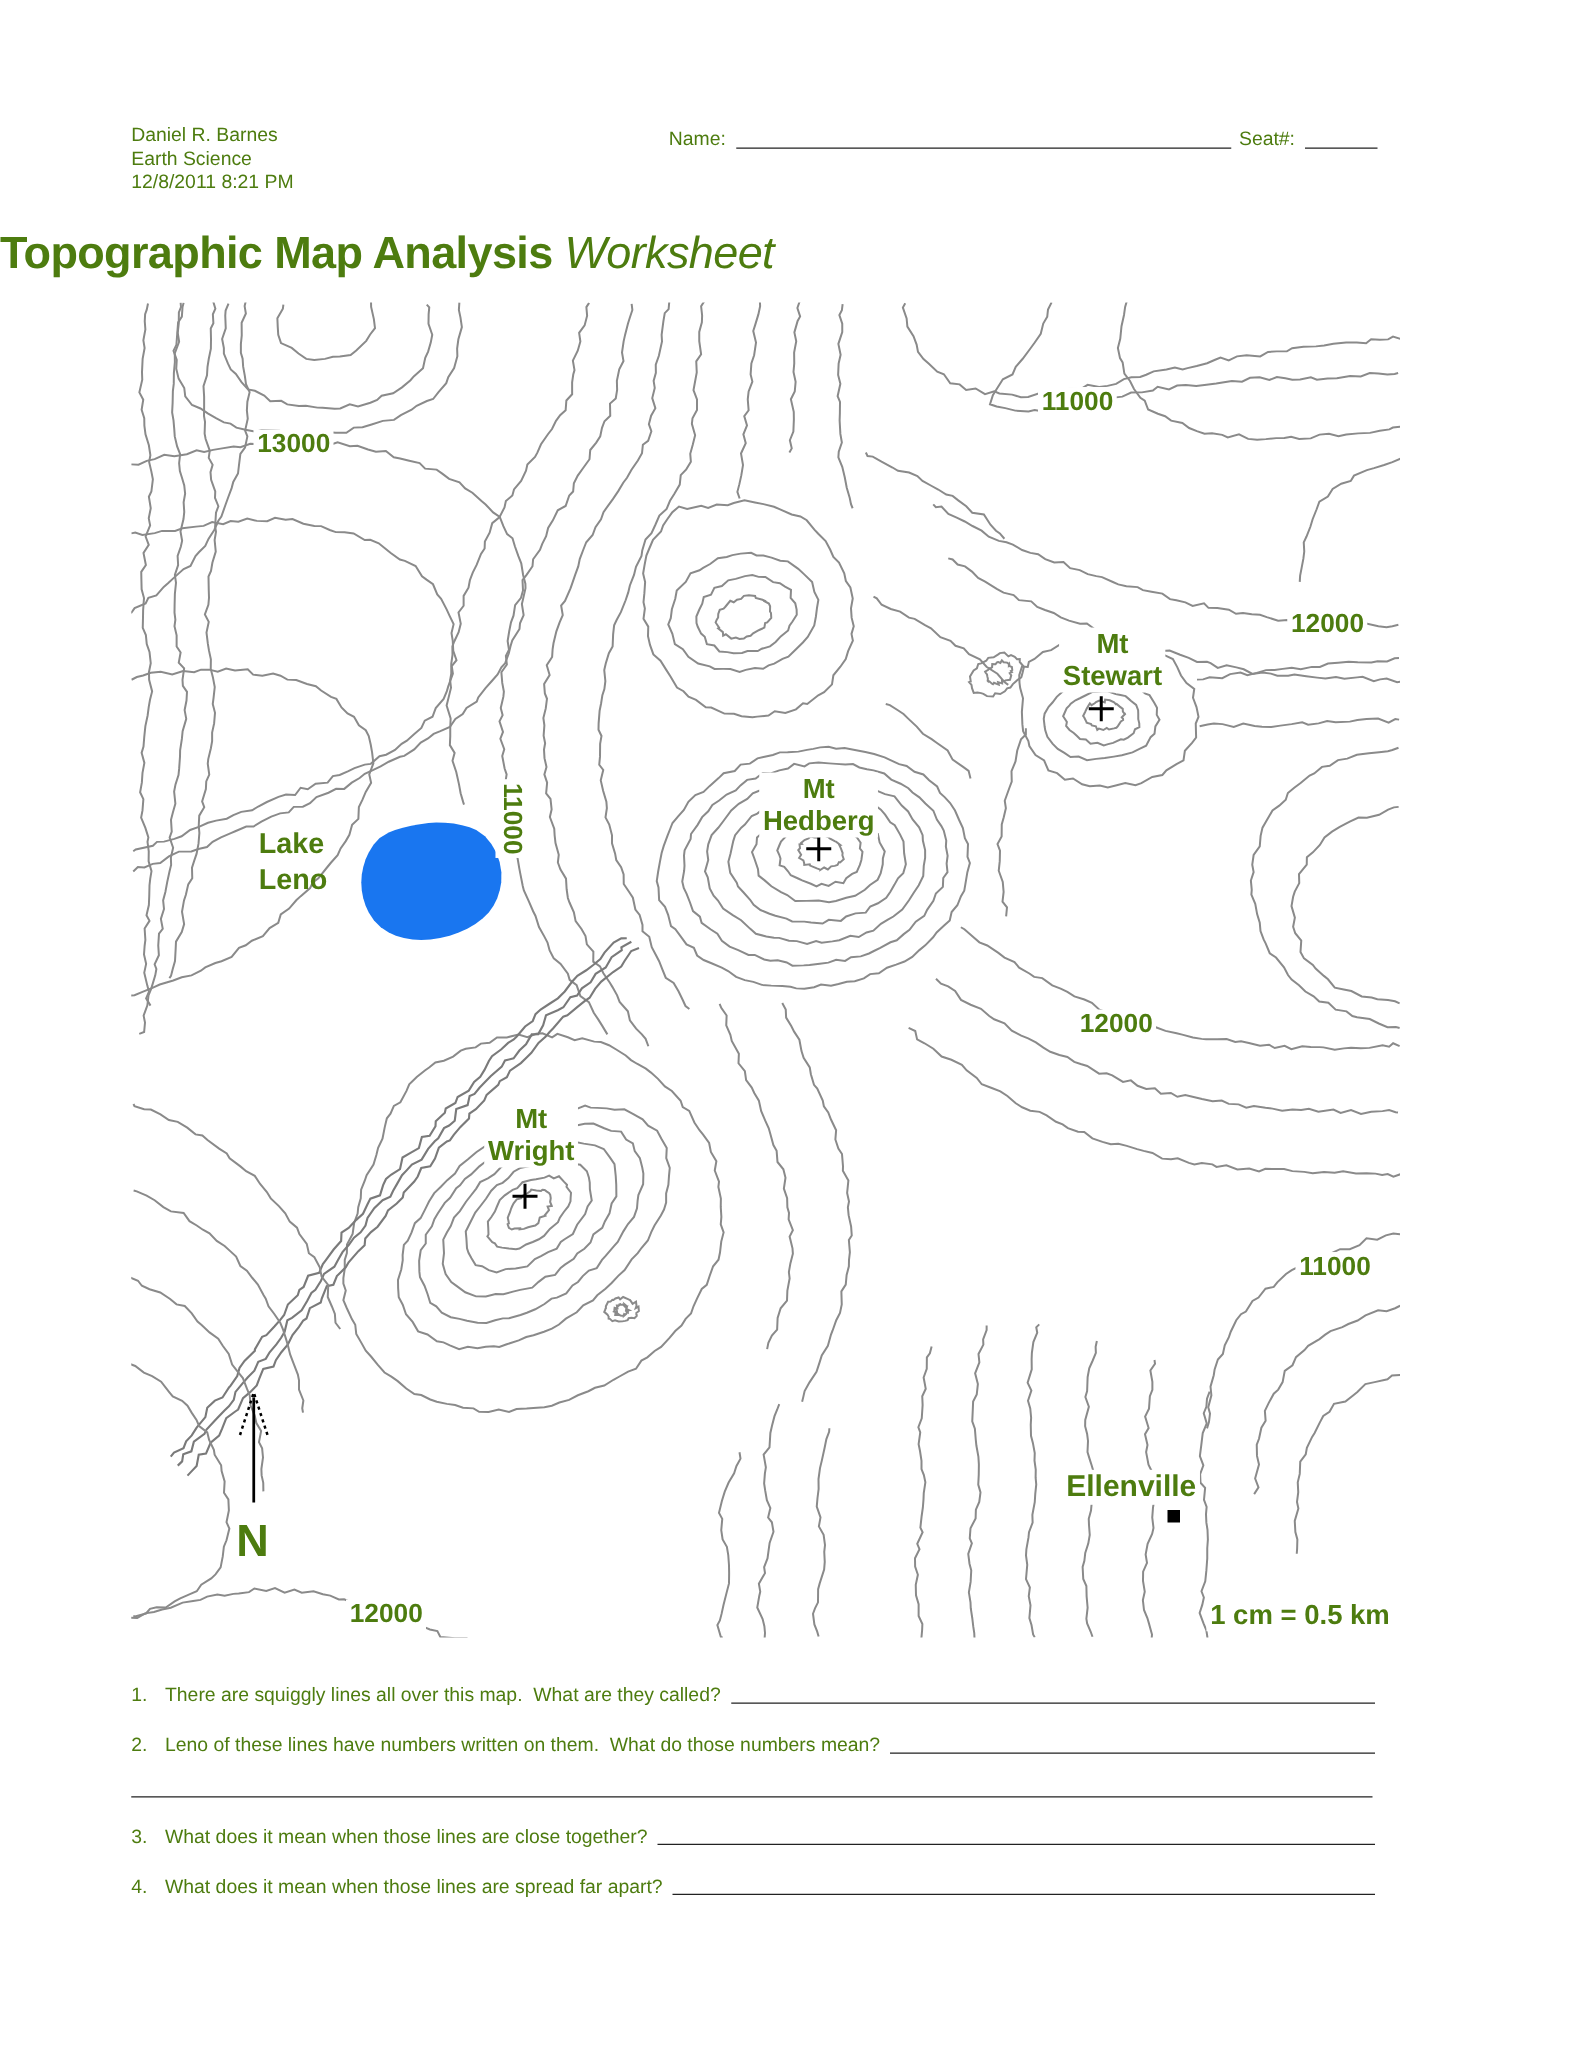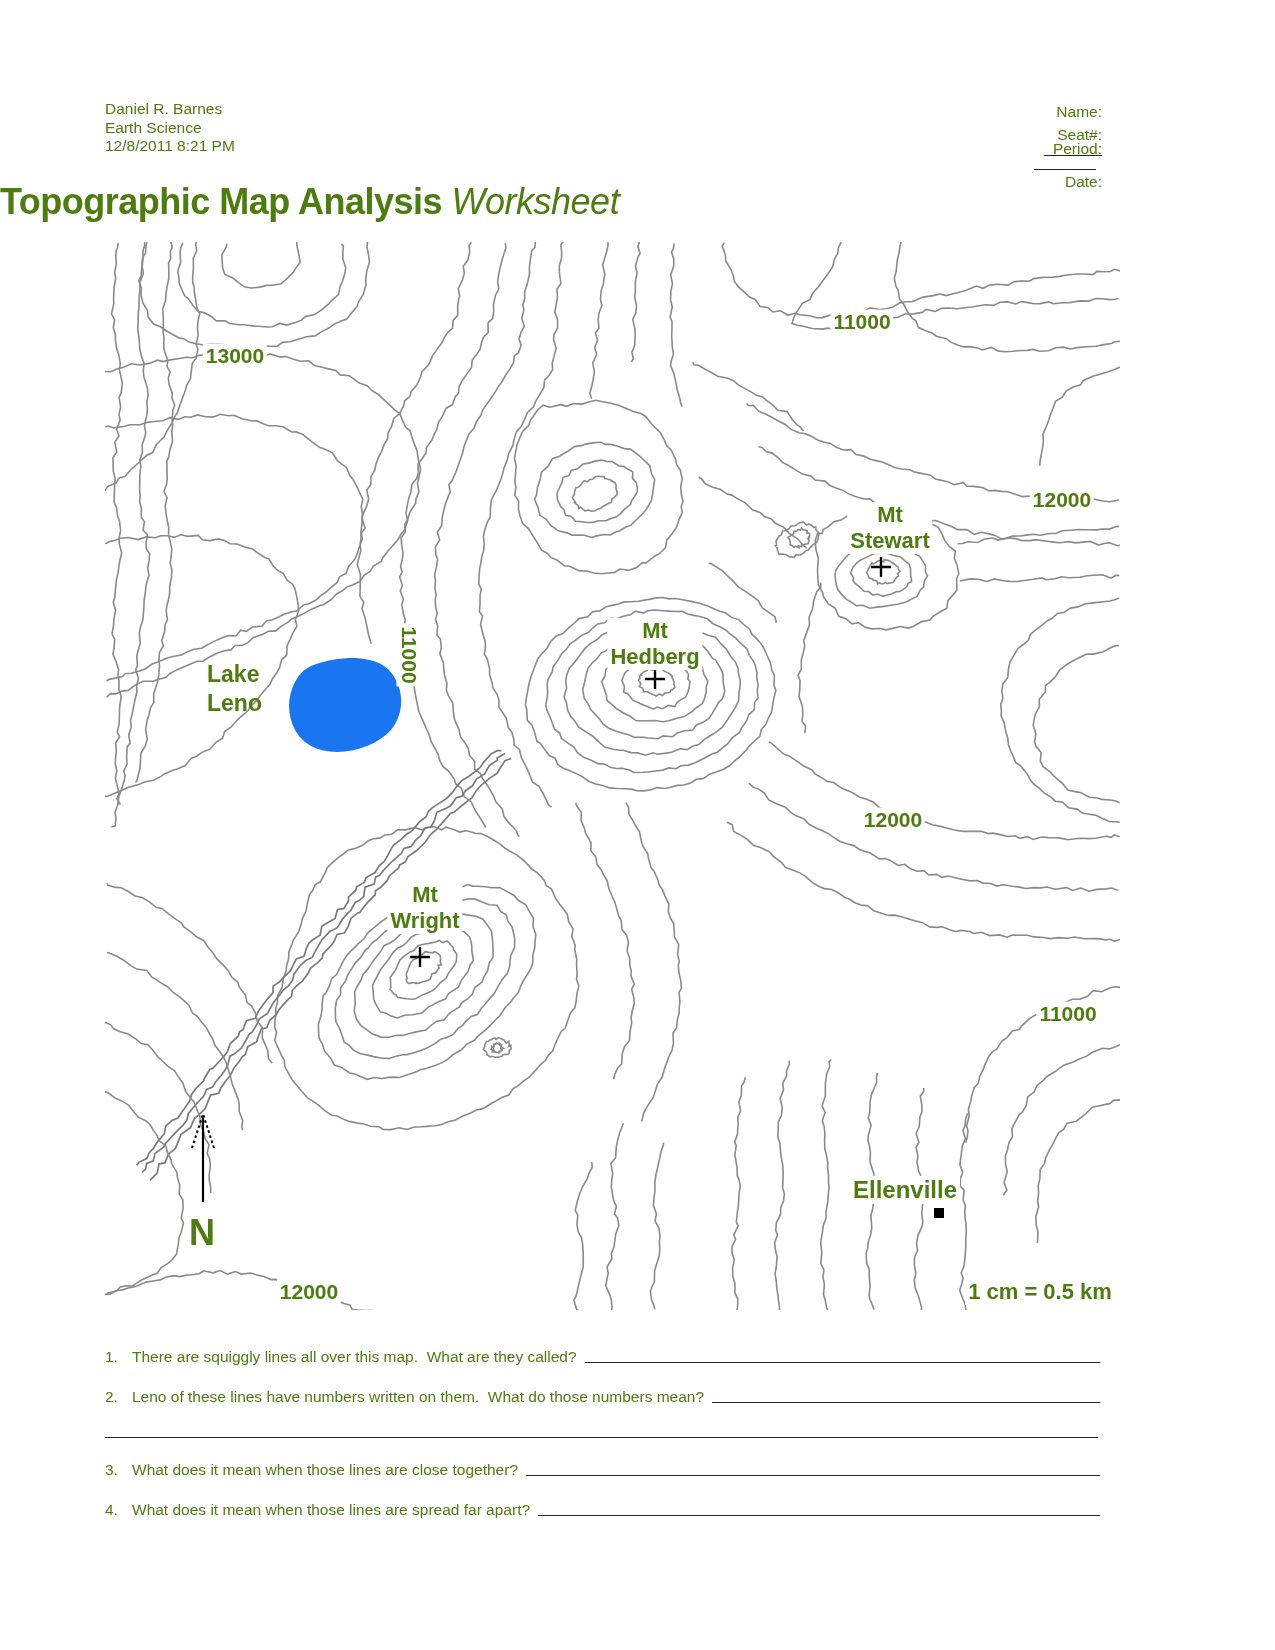--- a/index.html
+++ b/index.html
@@ -1,19 +1,19 @@
 <!DOCTYPE html>
 <html><head>
 <meta charset="utf-8">
 <style>
   html,body{margin:0;padding:0;background:#e8e8e8;}
   .page{position:relative;width:1275px;height:1650px;background:#fff;overflow:hidden;
         font-family:"Liberation Sans",sans-serif;color:#4d7c0f;margin:0 auto;}
   .hdr{position:absolute;left:105px;top:100px;font-size:15.5px;line-height:18.5px;}
-  .frow{position:absolute;display:flex;align-items:flex-end;font-size:15.5px;flex-direction:column;}
+  .frow{position:absolute;display:flex;align-items:flex-end;font-size:15.5px;}
   .frow .lbl{flex:none;padding-bottom:1px;}
   .blank{border-bottom:1.4px solid #222;margin:0 6px 3px 8px;height:10px;}
   .blank.grow{flex:1;}
   .title{position:absolute;left:0;top:181px;width:1230px;text-align:left;
          font-size:36px;font-weight:bold;letter-spacing:-0.5px;white-space:nowrap;}
   .title .it{font-weight:normal;font-style:italic;}
   .map{position:absolute;left:105px;top:242px;width:1015px;height:1068px;}
   .map svg{position:absolute;left:0;top:0;}
   .mlabel{position:absolute;transform:translate(-50%,-50%);font-weight:bold;font-size:21px;
           background:#fff;padding:0 3px;white-space:nowrap;line-height:1.18;text-align:center;z-index:3;}
@@ -43,26 +43,20 @@
     <div>12/8/2011 8:21 PM</div>
   </div>
 
   <div class="frow" style="left:535px;top:103px;width:567px;">
     <span class="lbl">Name:</span>
     <span class="blank grow"></span>
     <span class="lbl">Seat#:</span>
     <span class="blank" style="width:58px;margin-right:0;"></span>
   </div>
 
-  <div class="frow" style="left:535px;top:140px;width:567px;">
-    <span class="lbl">Period:</span>
-    <span class="blank" style="width:62px;"></span>
-    <span class="lbl">Date:</span>
-    <span class="blank grow" style="margin-right:0;"></span>
-  </div>
 
   <div class="title">
     <span>Topographic Map Analysis</span>
     <span> </span>
     <span class="it">Worksheet</span>
   </div>
 
   <div class="map">
     <svg id="topo-svg" width="1015" height="1068" viewBox="0 0 1015 1068">
       <g id="contour-layer">

